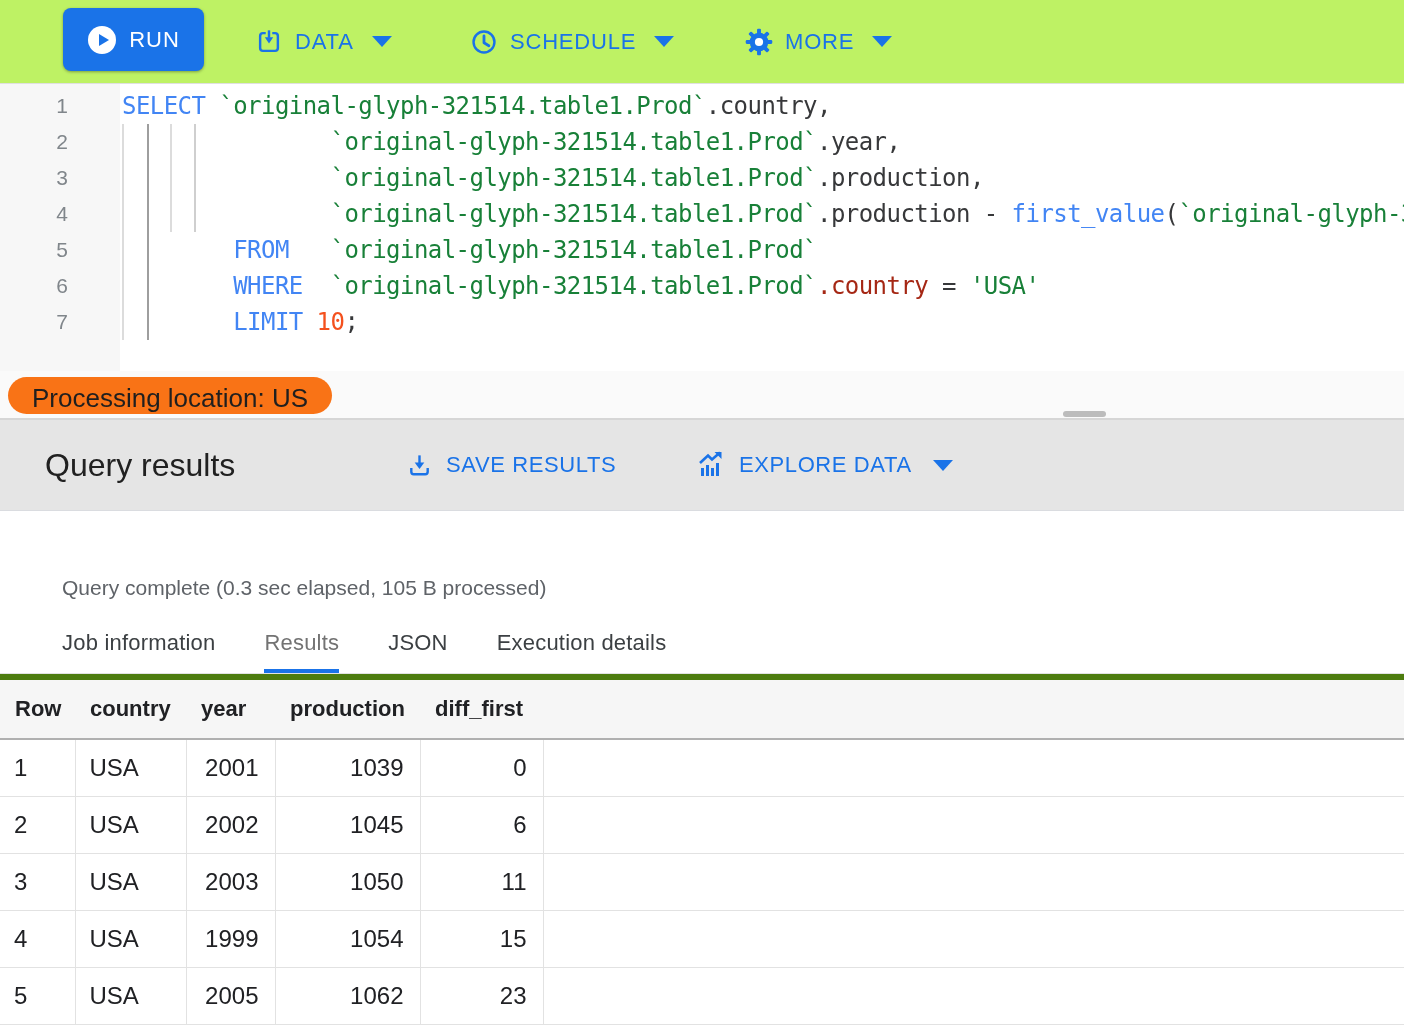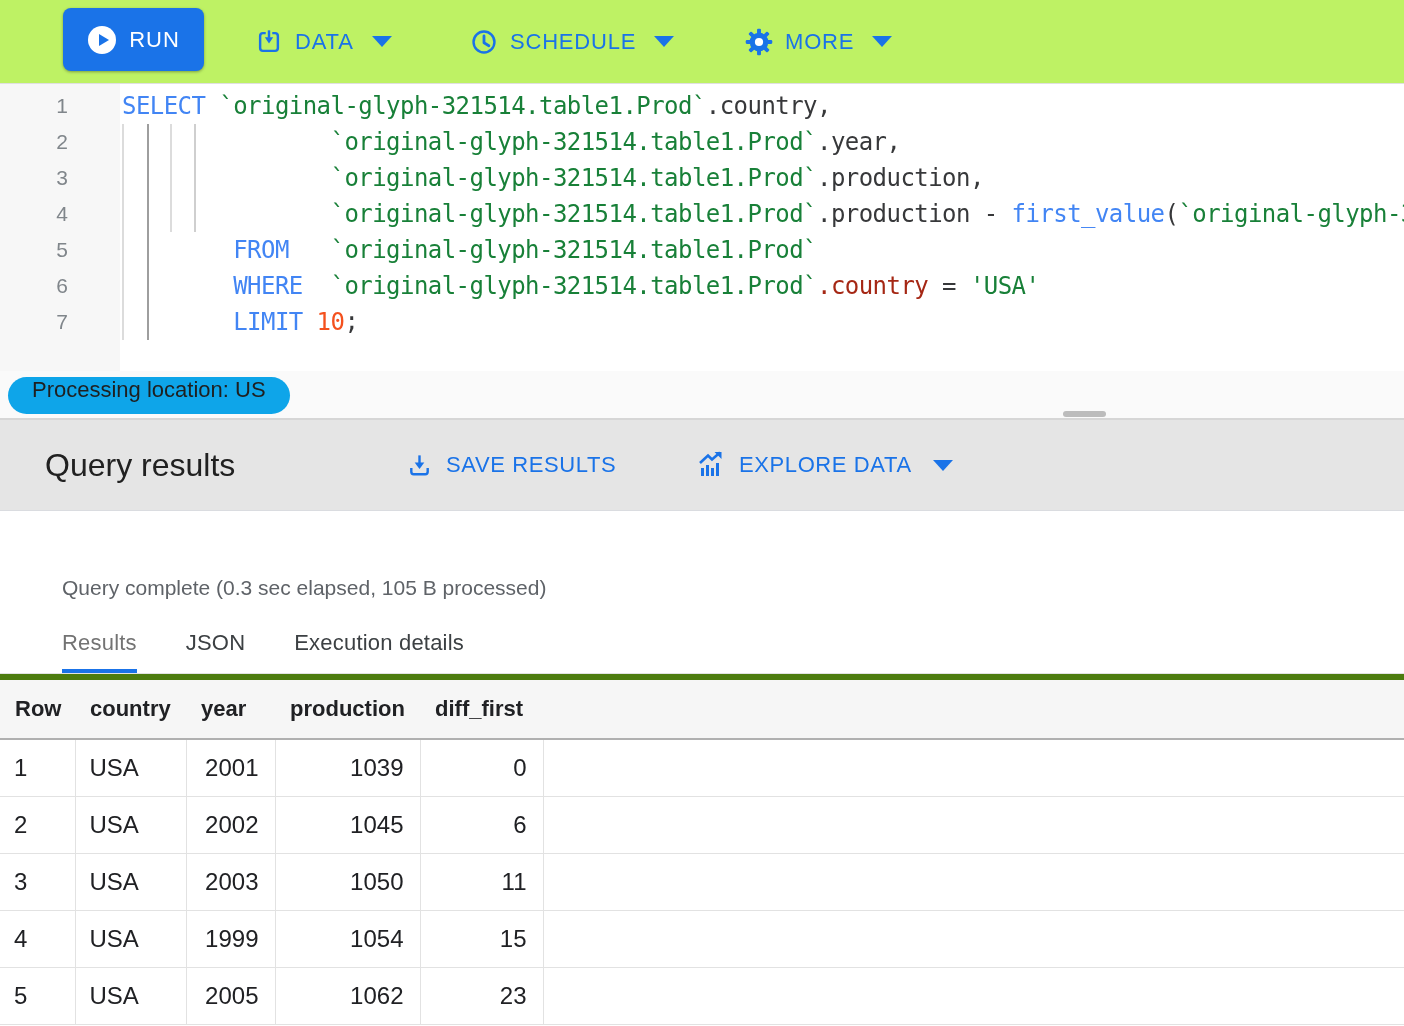--- a/index.html
+++ b/index.html
@@ -36,22 +36,22 @@
   .tk-plain { color:#37383a; }
   .indent-guide { position:absolute; width:2px; }
   .ig-a { left:122px; top:40px; height:216px; background:#dcdcdc; }
   .ig-b { left:147px; top:40px; height:216px; background:#9e9e9e; }
   .ig-c { left:170px; top:40px; height:108px; background:#dcdcdc; }
   .ig-d { left:194px; top:40px; height:108px; background:#cfcfcf; }
 
   
   .proc-bar { position:relative; height:49px; background:#fafafa; border-bottom:2px solid #d6d6d6; }
   .proc-chip { position:absolute; left:8px; top:6px; height:37px; padding:0 24px;
-    background:#0ea5e9; border-radius:19px; display:flex; align-items:flex-start;
-    font-size:22px; color:#1f1f1f; }
+    background:#f97316; border-radius:19px; display:flex; align-items:flex-end;
+    font-size:26px; color:#1f1f1f; }
   .drag-handle { position:absolute; left:1063px; top:40px; width:43px; height:6px;
     border-radius:3px; background:#bcbcbc; cursor:row-resize; }
 
   
   .results-header { position:relative; height:91px; background:#e5e5e5; border-bottom:1px solid #dadce0; }
   .rh-title { position:absolute; left:45px; top:0; height:90px; display:flex; align-items:center;
     font-size:32px; color:#212121; }
   .rh-action { position:absolute; top:0; height:90px; display:flex; align-items:center; gap:13px;
     background:none; border:none; color:#1a73e8; font-family:inherit;
     font-size:22px; font-weight:500; letter-spacing:0.6px; cursor:pointer; }
@@ -194,20 +194,21 @@
       </svg>
     </span>
     <span>EXPLORE DATA</span>
     <span class="caret-down"></span>
   </button>
 </div>
 
 <div class="lower">
   <div class="query-complete">Query complete (0.3 sec elapsed, 105 B processed)</div>
   <div class="tabs" id="tabs">
+      <button class="tab">Job information</button>
       <button class="tab active">Results</button>
       <button class="tab">JSON</button>
       <button class="tab">Execution details</button>
     </div>
 
   <table class="results">
     <colgroup>
       <col style="width:75px">
         <col style="width:111px">
         <col style="width:89px">

